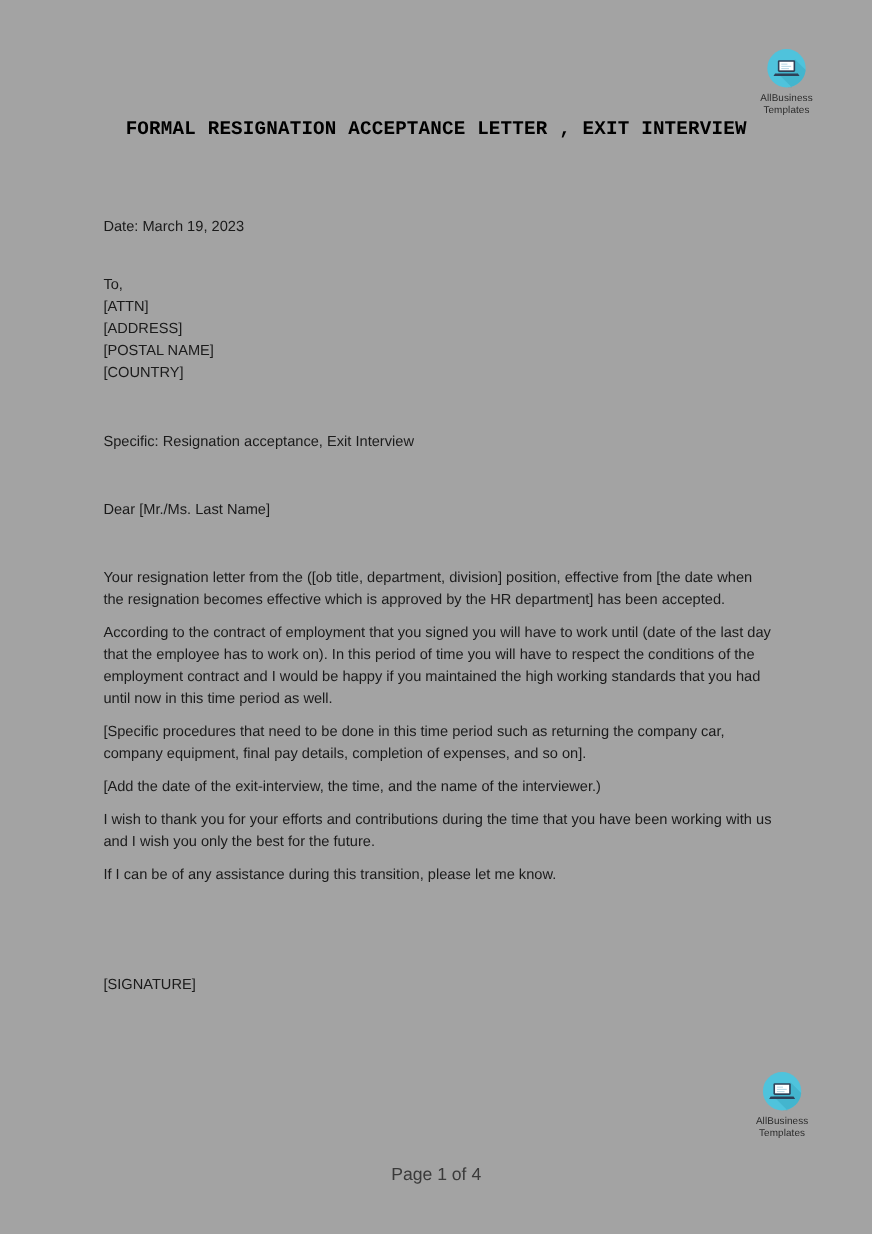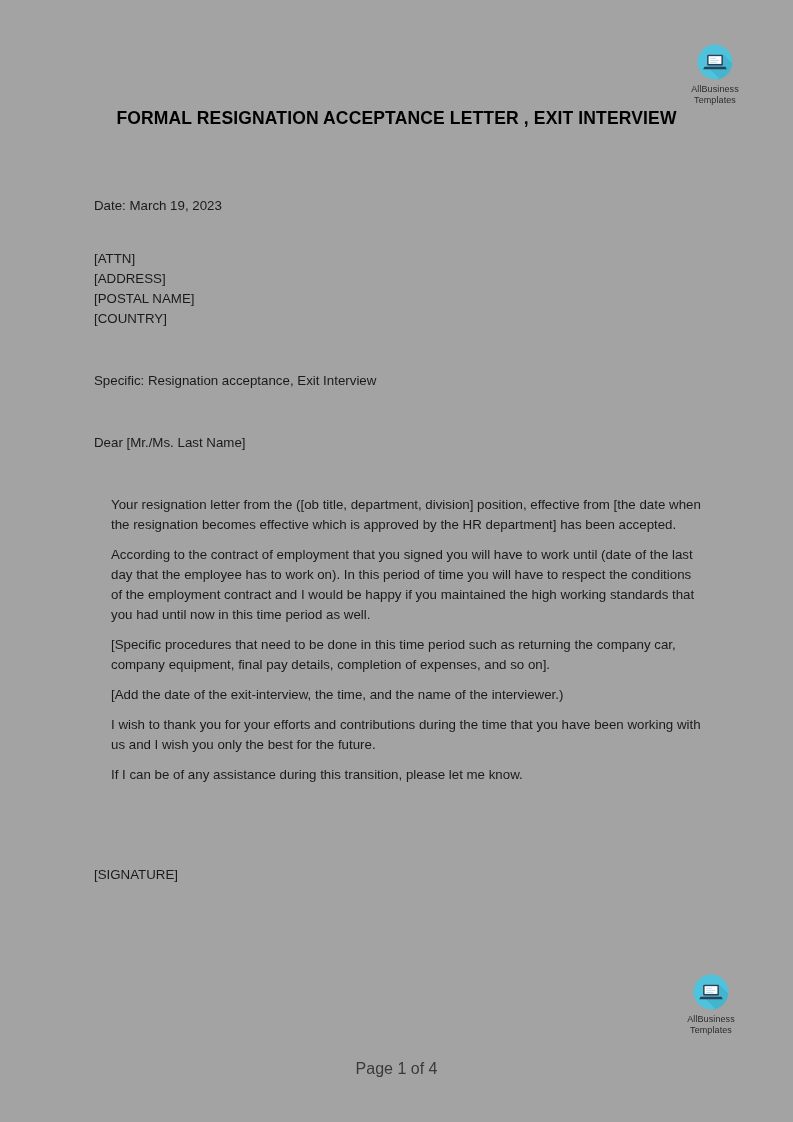--- a/index.html
+++ b/index.html
@@ -53,21 +53,21 @@
   .doc-title {
     position: absolute;
     top: 108px;
     left: 0;
     width: 793px;
     text-align: center;
     font-size: 17.5px;
     font-weight: bold;
     letter-spacing: 0.15px;
     color: #000000;
-    font-family: Liberation Sans, sans-serif;
+    font-family: Liberation Mono, monospace;
   }
 
   
   .letter {
     position: absolute;
     top: 196px;
     left: 94px;
     width: 610px;
   }
 
@@ -79,21 +79,21 @@
     margin: 0;
   }
 
   .block { margin: 0; }
 
   .spacer-sm { height: 20px; }
   .spacer-md { height: 33px; }
   .spacer-lg { height: 42px; }
   .spacer-xl { height: 50px; }
 
-  .para { margin-bottom: 10px; margin-left: 17px; }
+  .para { margin-bottom: 10px; }
   .para:last-child { margin-bottom: 0; }
 
   .addr-line { white-space: nowrap; }
 
   
   .page-number {
     position: absolute;
     top: 1060px;
     left: 0;
     width: 793px;
@@ -127,20 +127,21 @@
 
   <div class="doc-title">FORMAL RESIGNATION ACCEPTANCE LETTER , EXIT INTERVIEW</div>
 
   <div class="letter">
 
     <div class="line">Date: March 19, 2023</div>
 
     <div class="spacer-md"></div>
 
     <div class="block">
+      <div class="line addr-line">To,</div>
       <div class="line addr-line">[ATTN]</div>
       <div class="line addr-line">[ADDRESS]</div>
       <div class="line addr-line">[POSTAL NAME]</div>
       <div class="line addr-line">[COUNTRY]</div>
     </div>
 
     <div class="spacer-lg"></div>
 
     <div class="line">Specific: Resignation acceptance, Exit Interview</div>
 

